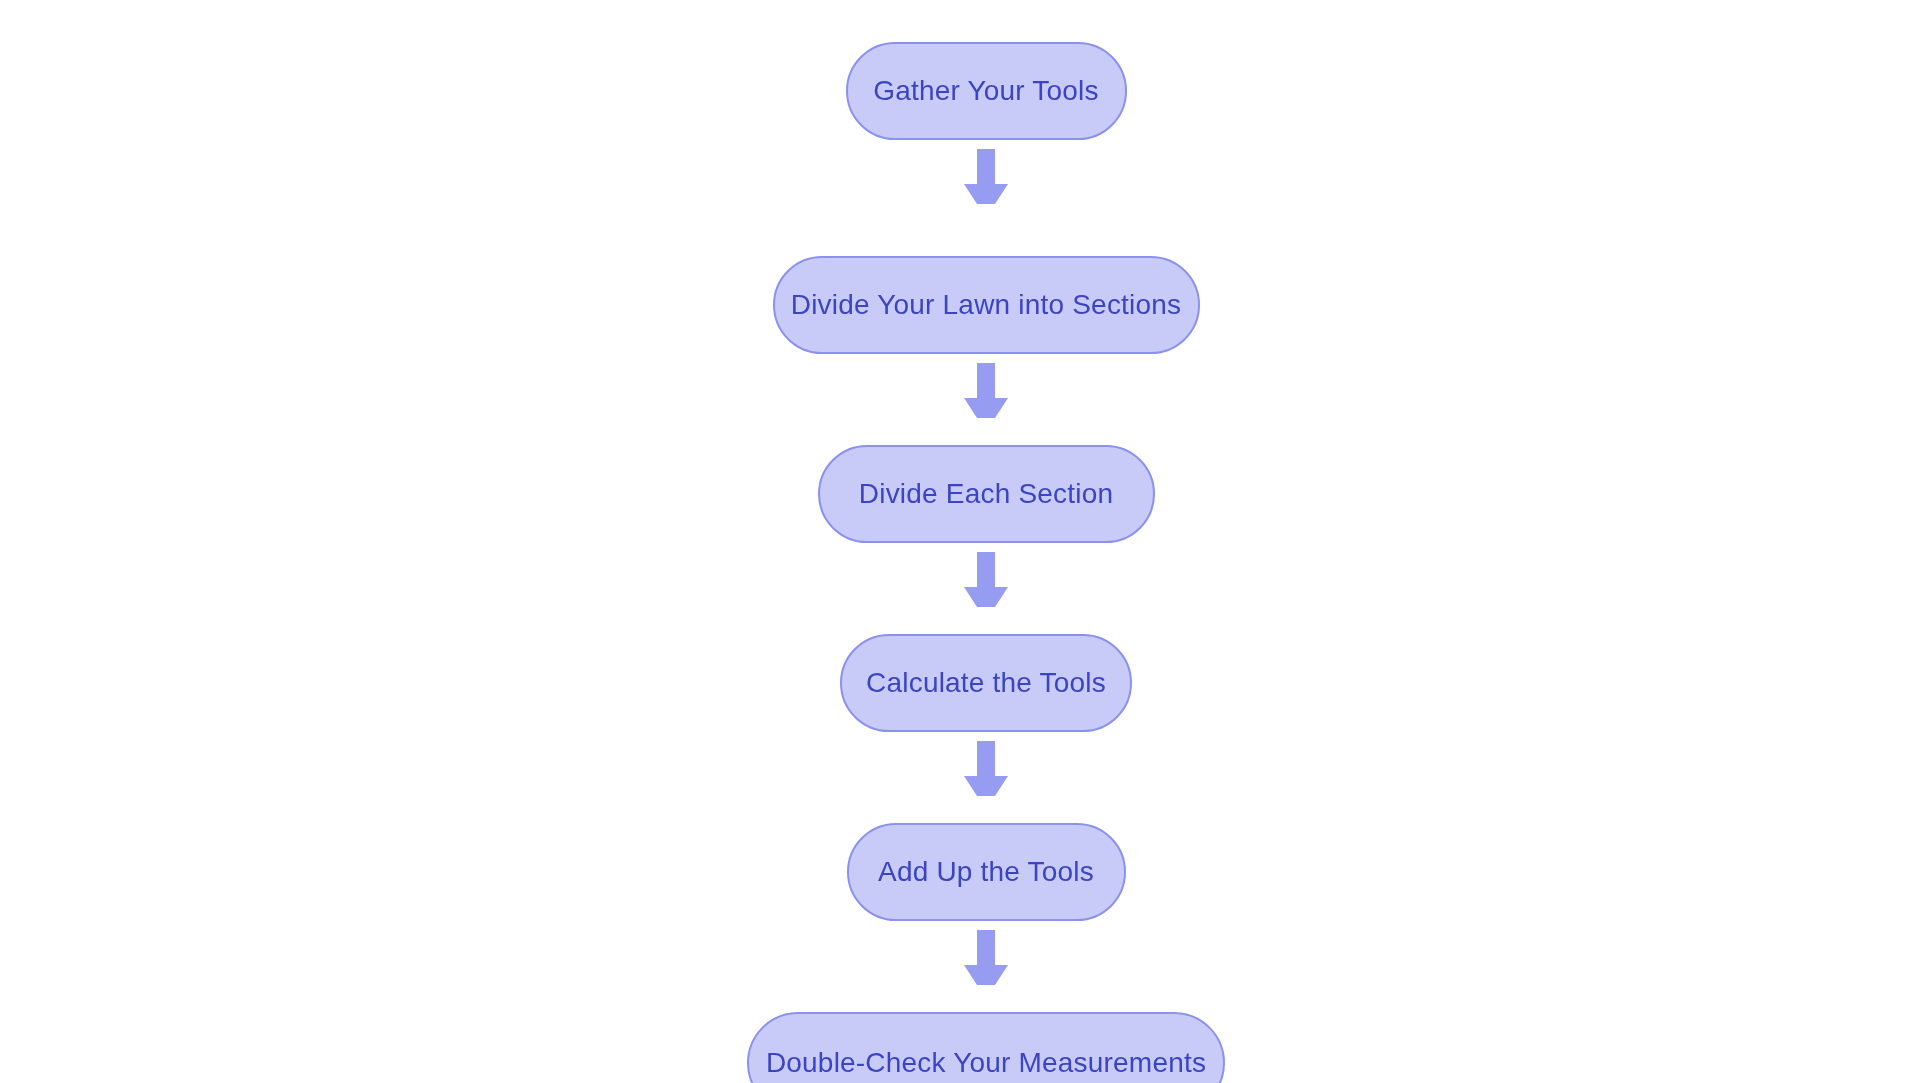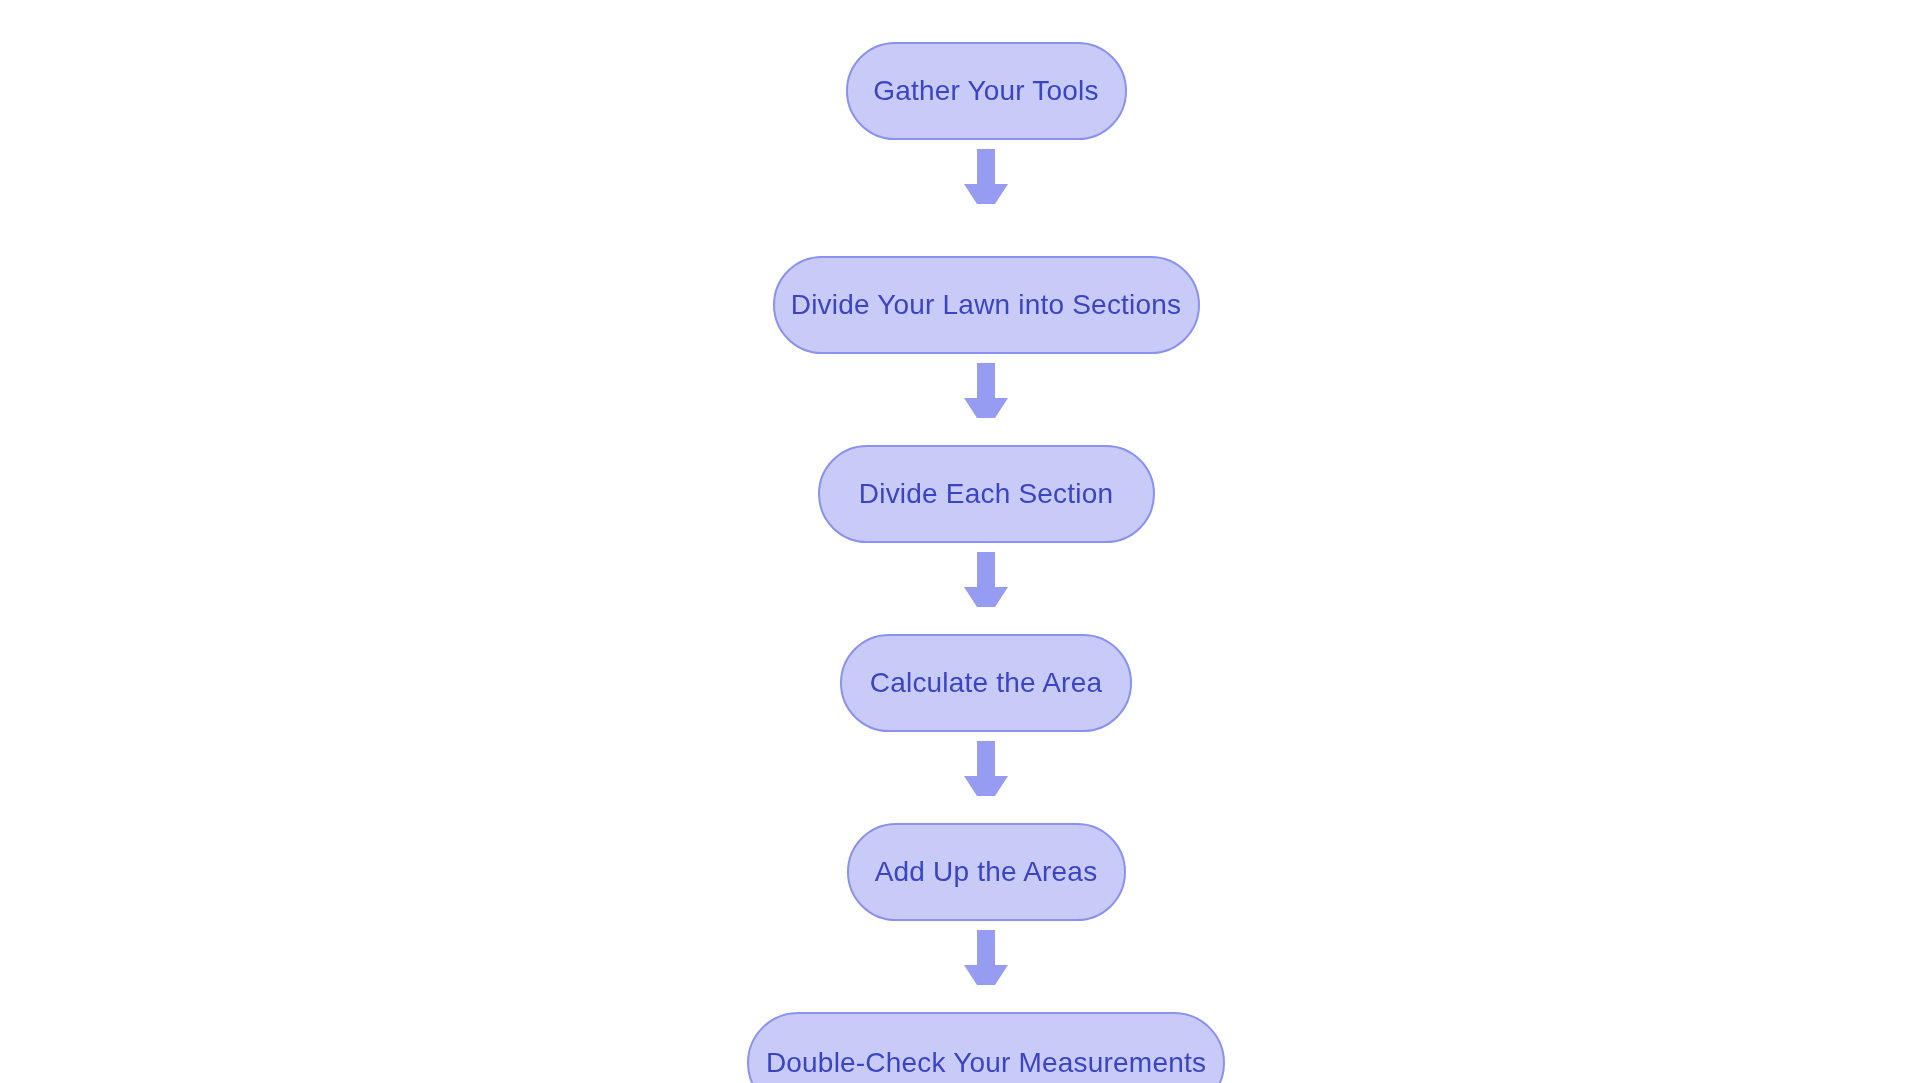--- a/index.html
+++ b/index.html
@@ -75,30 +75,30 @@
     <div class="flow-node n3">
       <span class="label">Divide Each Section</span>
     </div>
 
     <div class="flow-arrow">
       <div class="shaft"></div>
       <div class="head"></div>
     </div>
 
     <div class="flow-node n4">
-      <span class="label">Calculate the Area</span>
+      <span class="label">Calculate the Tools</span>
     </div>
 
     <div class="flow-arrow">
       <div class="shaft"></div>
       <div class="head"></div>
     </div>
 
     <div class="flow-node n5">
-      <span class="label">Add Up the Areas</span>
+      <span class="label">Add Up the Tools</span>
     </div>
 
     <div class="flow-arrow">
       <div class="shaft"></div>
       <div class="head"></div>
     </div>
 
     <div class="flow-node n6">
       <span class="label">Double-Check Your Measurements</span>
     </div>

